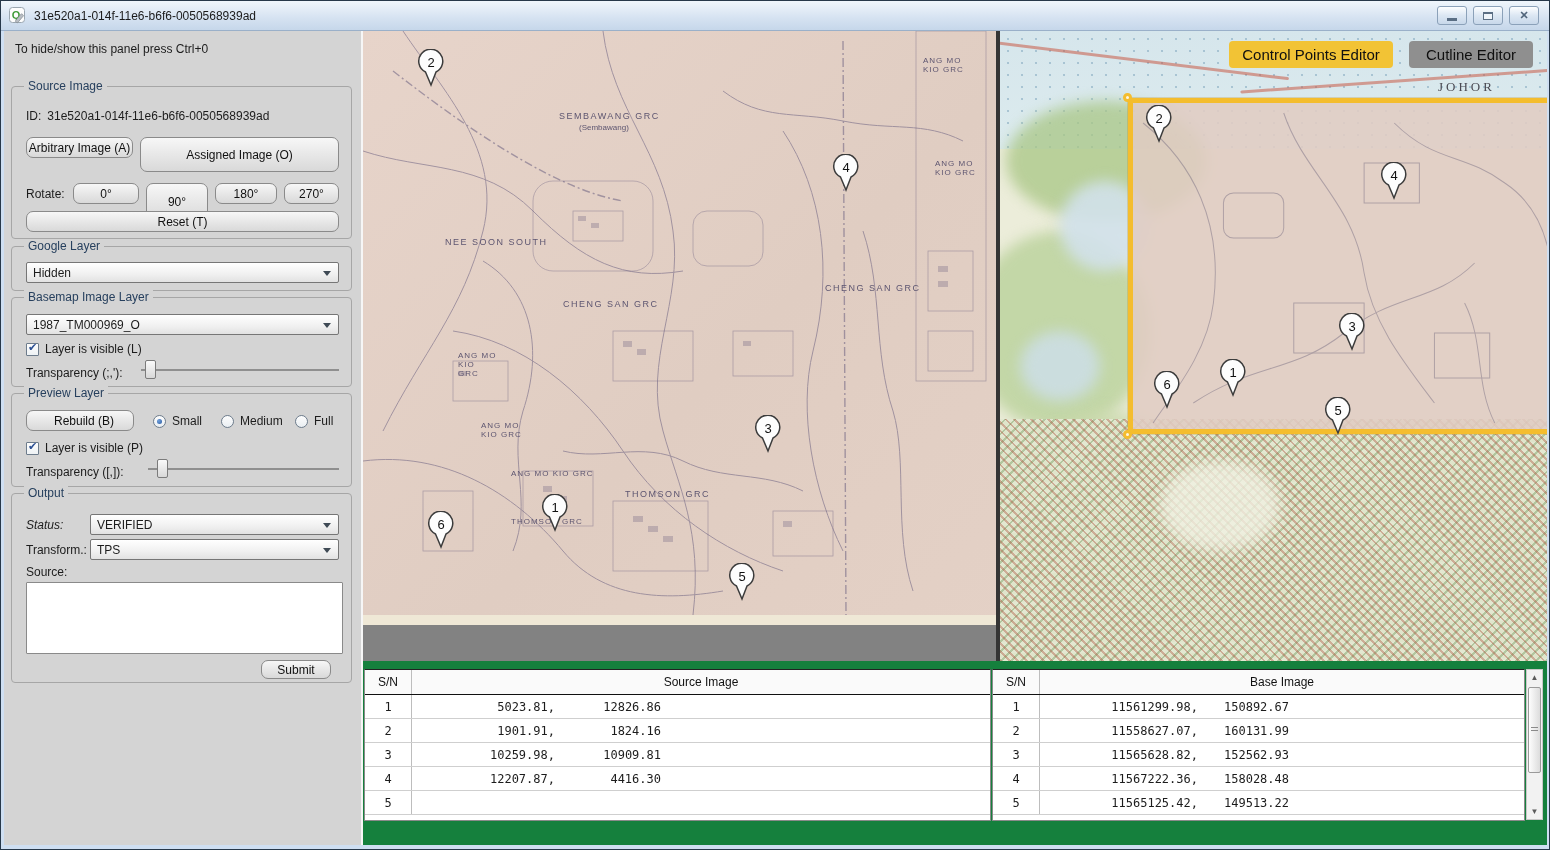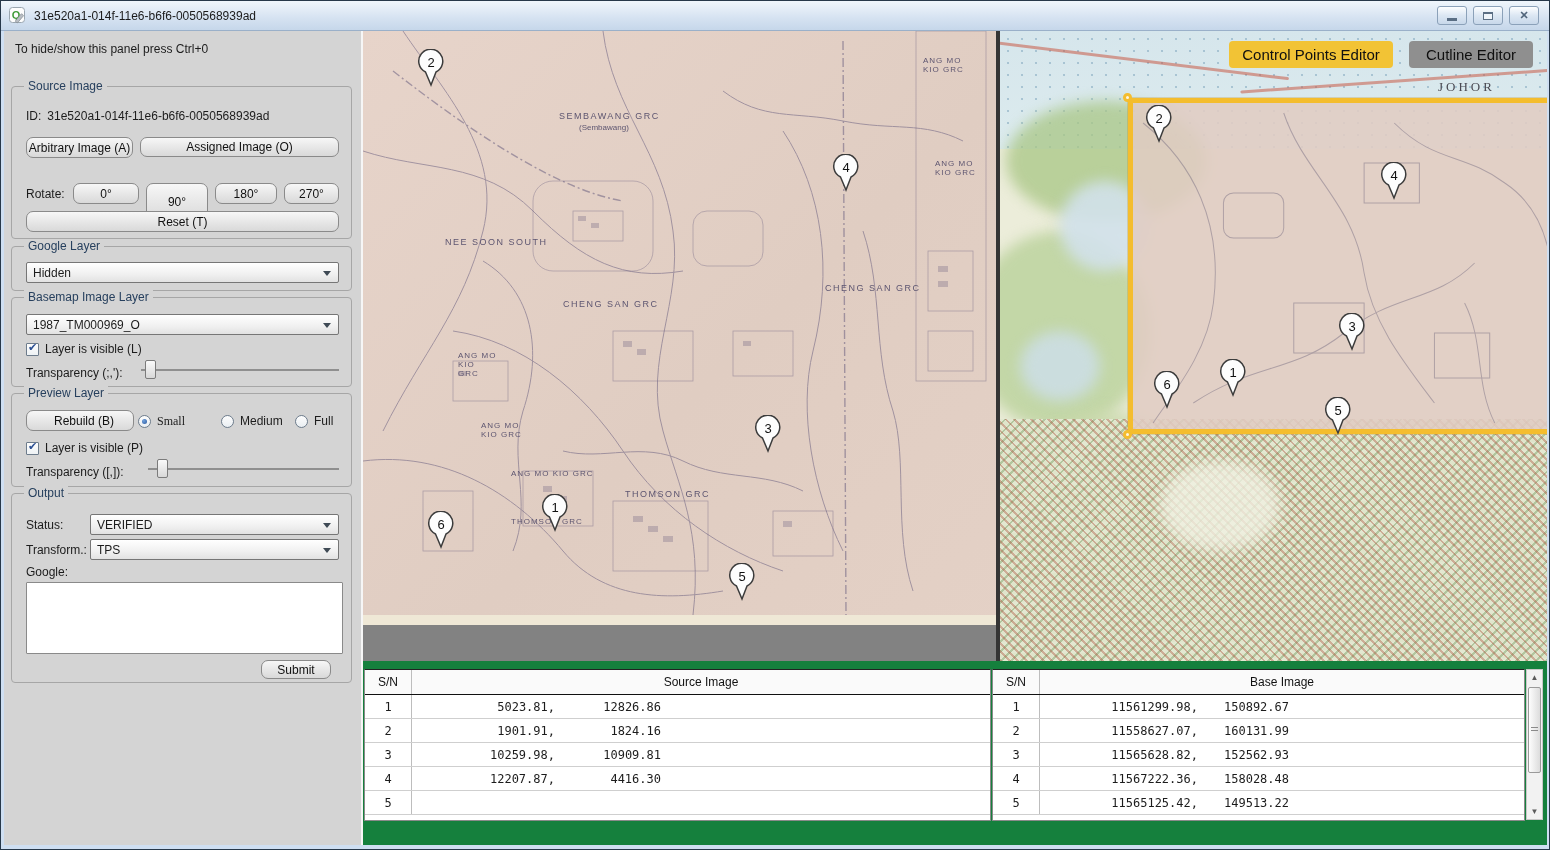--- a/index.html
+++ b/index.html
@@ -208,21 +208,21 @@
     <div class="left-panel">
       <div class="hint">To hide/show this panel press Ctrl+0</div>
 
       <div class="groupbox" style="top:55px; height:153px;">
         <span class="group-title">Source Image</span>
         <div style="position:absolute; left:14px; top:22px; display:flex; gap:6px;">
           <span class="field-label">ID:</span>
           <span class="field-label">31e520a1-014f-11e6-b6f6-0050568939ad</span>
         </div>
         <div class="btn" style="position:absolute; left:14px; top:50px; width:107px; height:21px;">Arbitrary Image (A)</div>
-        <div class="btn" style="position:absolute; left:128px; top:50px; width:199px; height:20px;">Assigned Image (O)</div>
+        <div class="btn" style="position:absolute; left:128px; top:50px; width:199px; height:35px;">Assigned Image (O)</div>
         <span class="field-label" style="position:absolute; left:14px; top:100px;">Rotate:</span>
         <div class="btn" style="position:absolute; left:61px; top:96px; width:66px; height:21px;">0°</div>
         <div class="btn" style="position:absolute; left:134px; top:96px; width:62px; height:38px;">90°</div>
         <div class="btn" style="position:absolute; left:203px; top:96px; width:62px; height:21px;">180°</div>
         <div class="btn" style="position:absolute; left:272px; top:96px; width:55px; height:21px;">270°</div>
         <div class="btn" style="position:absolute; left:14px; top:124px; width:313px; height:21px;">Reset (T)</div>
       </div>
 
       <div class="groupbox" style="top:215px; height:45px;">
         <span class="group-title">Google Layer</span>
@@ -245,21 +245,21 @@
         <span class="field-label" style="position:absolute; left:14px; top:68px;">Transparency (;,'):</span>
         <div class="slider" style="position:absolute; left:129px; top:62px; width:198px;">
           <div class="track"></div>
           <div class="thumb" style="left:4px;"></div>
         </div>
       </div>
 
       <div class="groupbox" style="top:362px; height:94px;">
         <span class="group-title">Preview Layer</span>
         <div class="btn" style="position:absolute; left:14px; top:16px; width:108px; height:21px;padding-left:8px;">Rebuild (B)</div>
-        <div class="checkrow" style="position:absolute; left:126px; top:20px;font-family:Liberation Serif, serif;">
+        <div class="checkrow" style="position:absolute; left:141px; top:20px;">
           <div class="radio selected"></div>
           <span class="field-label">Small</span>
         </div>
         <div class="checkrow" style="position:absolute; left:209px; top:20px;">
           <div class="radio"></div>
           <span class="field-label">Medium</span>
         </div>
         <div class="checkrow" style="position:absolute; left:283px; top:20px;">
           <div class="radio"></div>
           <span class="field-label">Full</span>
@@ -270,31 +270,31 @@
         </div>
         <span class="field-label" style="position:absolute; left:14px; top:71px;">Transparency ([,]):</span>
         <div class="slider" style="position:absolute; left:136px; top:65px; width:191px;">
           <div class="track"></div>
           <div class="thumb" style="left:9px;"></div>
         </div>
       </div>
 
       <div class="groupbox" style="top:462px; height:190px;">
         <span class="group-title">Output</span>
-        <span class="field-label" style="position:absolute; left:14px; top:24px;">Status:</span>
+        <span class="field-label" style="position:absolute; left:14px; top:24px;font-style:italic;">Status:</span>
         <div class="select" style="position:absolute; left:78px; top:20px; width:249px;">
           <span>VERIFIED</span>
           <span class="arrow"></span>
         </div>
         <span class="field-label" style="position:absolute; left:14px; top:49px;">Transform.:</span>
         <div class="select" style="position:absolute; left:78px; top:45px; width:249px;">
           <span>TPS</span>
           <span class="arrow"></span>
         </div>
-        <span class="field-label" style="position:absolute; left:14px; top:71px;">Google:</span>
+        <span class="field-label" style="position:absolute; left:14px; top:71px;">Source:</span>
         <div class="textarea" style="position:absolute; left:14px; top:88px;"></div>
         <div class="btn" style="position:absolute; left:249px; top:166px; width:70px; height:19px;">Submit</div>
       </div>
     </div>
 
     <div class="center-map">
       <div class="scan-area">
         <svg width="633" height="584" viewBox="0 0 633 584" style="position:absolute;left:0;top:0;">
           <g fill="none" stroke="#6b6080" stroke-width="1" opacity="0.55">
             <path d="M40 0 C80 60 140 120 120 200 C100 280 60 320 20 400"></path>

